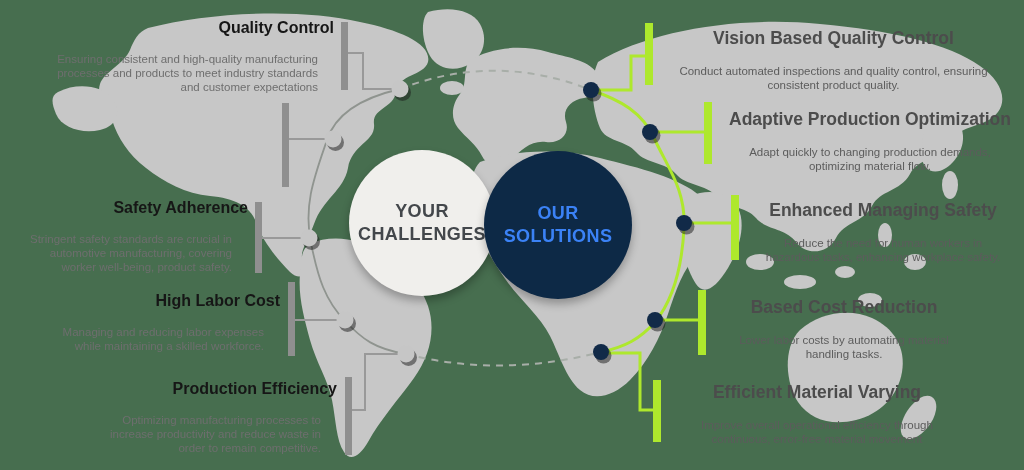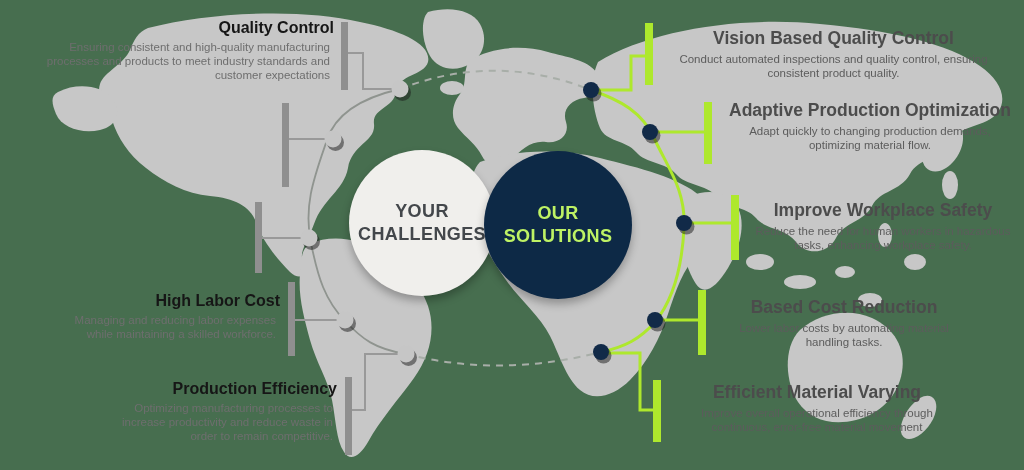--- a/index.html
+++ b/index.html
@@ -4,35 +4,35 @@
 <style>
   html,body{margin:0;padding:0;}
   .stage{
     position:relative;width:1024px;height:470px;overflow:hidden;
     background:#476e4f;
     font-family:"Liberation Sans","DejaVu Sans",sans-serif;
   }
   .stage svg{position:absolute;left:0;top:0;}
   .item{position:absolute;z-index:3;}
   .item h3{margin:0 0 3px 0;font-weight:bold;white-space:nowrap;}
-  .item p{margin:4px;line-height:1.2;}
+  .item p{margin:16px;line-height:1.2;}
   .challenge{text-align:right;}
   .challenge h3{font-size:16px;color:#161616;}
   .challenge p{font-size:11.5px;color:#6e6e6e;}
   .solution{text-align:center;}
   .solution h3{font-size:17.5px;color:#4c4c4c;}
   .solution p{font-size:11.5px;color:#5c5c5c;}
   .bubble{
     position:absolute;z-index:2;border-radius:50%;
     display:flex;align-items:center;justify-content:center;text-align:center;
     font-weight:bold;font-size:18px;letter-spacing:.4px;line-height:1.3;
     box-shadow:0 5px 8px rgba(0,0,0,.28);
   }
   .bubble-challenges{left:349px;top:150px;width:146px;height:146px;background:#f0efec;color:#43474b;align-items:center;}
-  .bubble-solutions{left:484px;top:151px;width:148px;height:148px;background:#0d2946;color:#bef264;}
+  .bubble-solutions{left:484px;top:151px;width:148px;height:148px;background:#0d2946;color:#3b82f6;}
   .bubble span{display:block;}
 </style>
 </head>
 <body>
 
 <div class="stage">
 
   <svg width="1024" height="470" viewBox="0 0 1024 470">
 
     <g fill="#c7c7c7">
@@ -133,39 +133,43 @@
     <div>
       <span>OUR</span>
       <span>SOLUTIONS</span>
     </div>
   </div>
 
   <div class="item challenge" style="right:690px;top:19px;width:305px">
     <h3>Quality Control</h3>
     <p>Ensuring consistent and high-quality manufacturing processes and products to meet industry standards and customer expectations</p>
   </div>
+  <div class="item challenge" style="right:776px;top:199px;width:245px">
+    <h3>Safety Adherence</h3>
+    <p>Stringent safety standards are crucial in automotive manufacturing, covering worker well-being, product safety.</p>
+  </div>
   <div class="item challenge" style="right:744px;top:292px;width:235px">
     <h3>High Labor Cost</h3>
     <p>Managing and reducing labor expenses while maintaining a skilled workforce.</p>
   </div>
   <div class="item challenge" style="right:687px;top:380px;width:245px">
     <h3>Production Efficiency</h3>
     <p>Optimizing manufacturing processes to increase productivity and reduce waste in order to remain competitive.</p>
   </div>
 
   <div class="item solution" style="left:661px;top:28px;width:345px">
     <h3>Vision Based  Quality Control</h3>
     <p>Conduct automated inspections and quality control, ensuring consistent product quality.</p>
   </div>
-  <div class="item solution" style="left:720px;top:100px;width:300px">
+  <div class="item solution" style="left:720px;top:109px;width:300px">
     <h3>Adaptive Production Optimization</h3>
     <p>Adapt quickly to changing production demands, optimizing material flow.</p>
   </div>
   <div class="item solution" style="left:749px;top:200px;width:268px">
-    <h3>Improve Workplace Safety</h3>
+    <h3>Enhanced Managing Safety</h3>
     <p>Reduce the need for human workers in hazardous tasks, enhancing workplace safety.</p>
   </div>
   <div class="item solution" style="left:714px;top:297px;width:260px">
     <h3>Based Cost Reduction</h3>
     <p>Lower labor costs by automating material handling tasks.</p>
   </div>
   <div class="item solution" style="left:667px;top:382px;width:300px">
     <h3>Efficient Material Varying</h3>
     <p>Improve overall operational efficiency through continuous, error-free material movement</p>
   </div>

